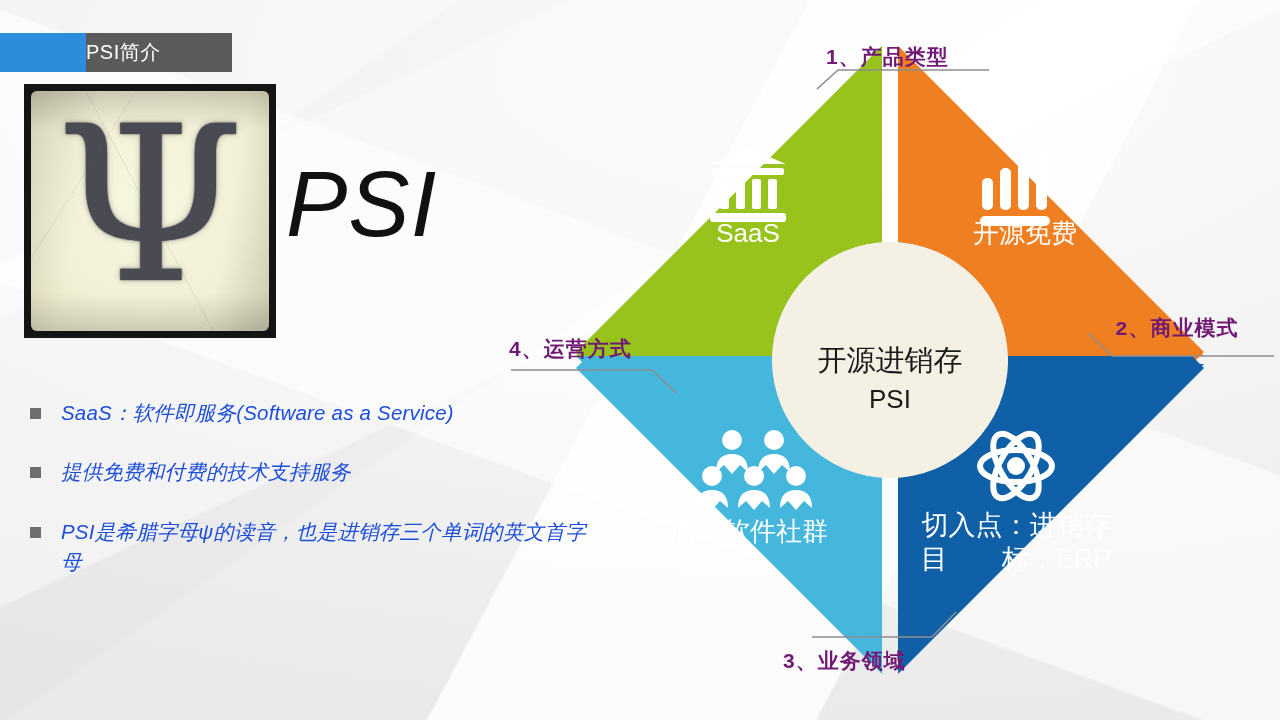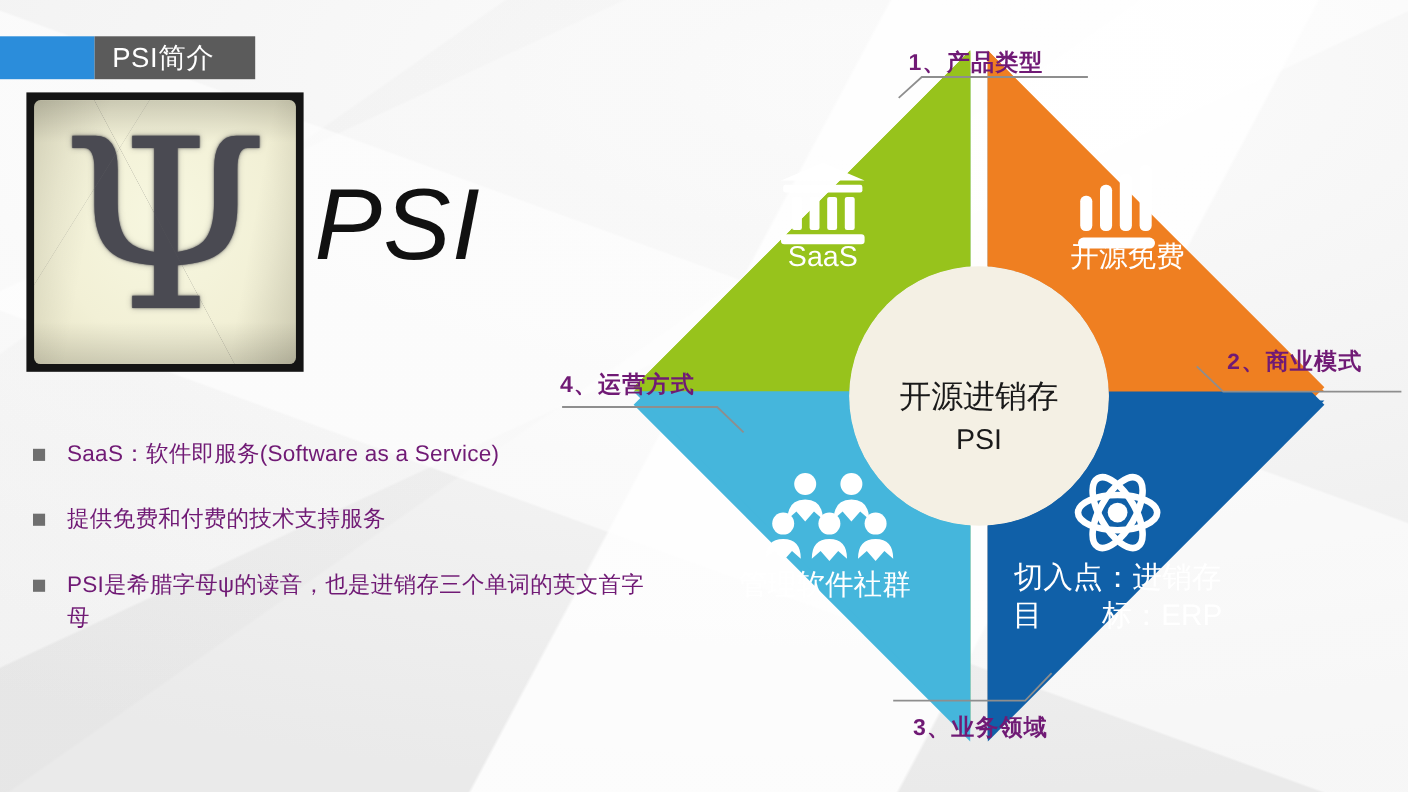--- a/index.html
+++ b/index.html
@@ -31,22 +31,21 @@
     background: #2b8ddb;
   }
   .hdr-gray {
     position: absolute; left: 86px; top: 33px;
     width: 146px; height: 39px;
     background: #5b5b5b;
     display: flex; align-items: center;
   }
   .hdr-gray span {
     color: #ffffff;
-    font-size: 25px;
-    padding-left: 16px;
+    font-size: 20px;
     letter-spacing: .5px;
   }
 
   
   .psi-box {
     position: absolute; left: 24px; top: 84px;
     width: 252px; height: 254px;
     background: #141414;
     padding: 7px;
   }
@@ -107,45 +106,46 @@
     margin-bottom: 29px;
   }
   .bullet-mark {
     width: 11px; height: 11px;
     background: #6f6f6f;
     flex: 0 0 auto;
     margin-top: 10px;
     margin-right: 20px;
   }
   .bullet-text {
-    color: #701a75;
+    color: #1d4ed8;
     font-size: 20.5px;
     line-height: 1.48;
     letter-spacing: .2px;
+    font-style: italic;
   }
 
   
   .diagram {
     position: absolute; left: 570px; top: 40px;
     width: 640px; height: 640px;
   }
   .diagram svg { display: block; }
 
   
   .lbl {
     position: absolute;
     font-size: 21px;
     font-weight: bold;
     color: #701a75;
     white-space: nowrap;
     letter-spacing: 1px;
   }
   .lbl-1 { left: 826px; top: 43px; }
   .lbl-2 { left: 1115px; top: 314px; font-family: Liberation Mono, monospace; }
-  .lbl-3 { left: 830px; top: 647px; }
+  .lbl-3 { left: 783px; top: 647px; }
   .lbl-4 { left: 509px; top: 335px; }
 
   .leader {
     position: absolute;
     pointer-events: none;
   }
 </style>
 </head>
 <body>
 

